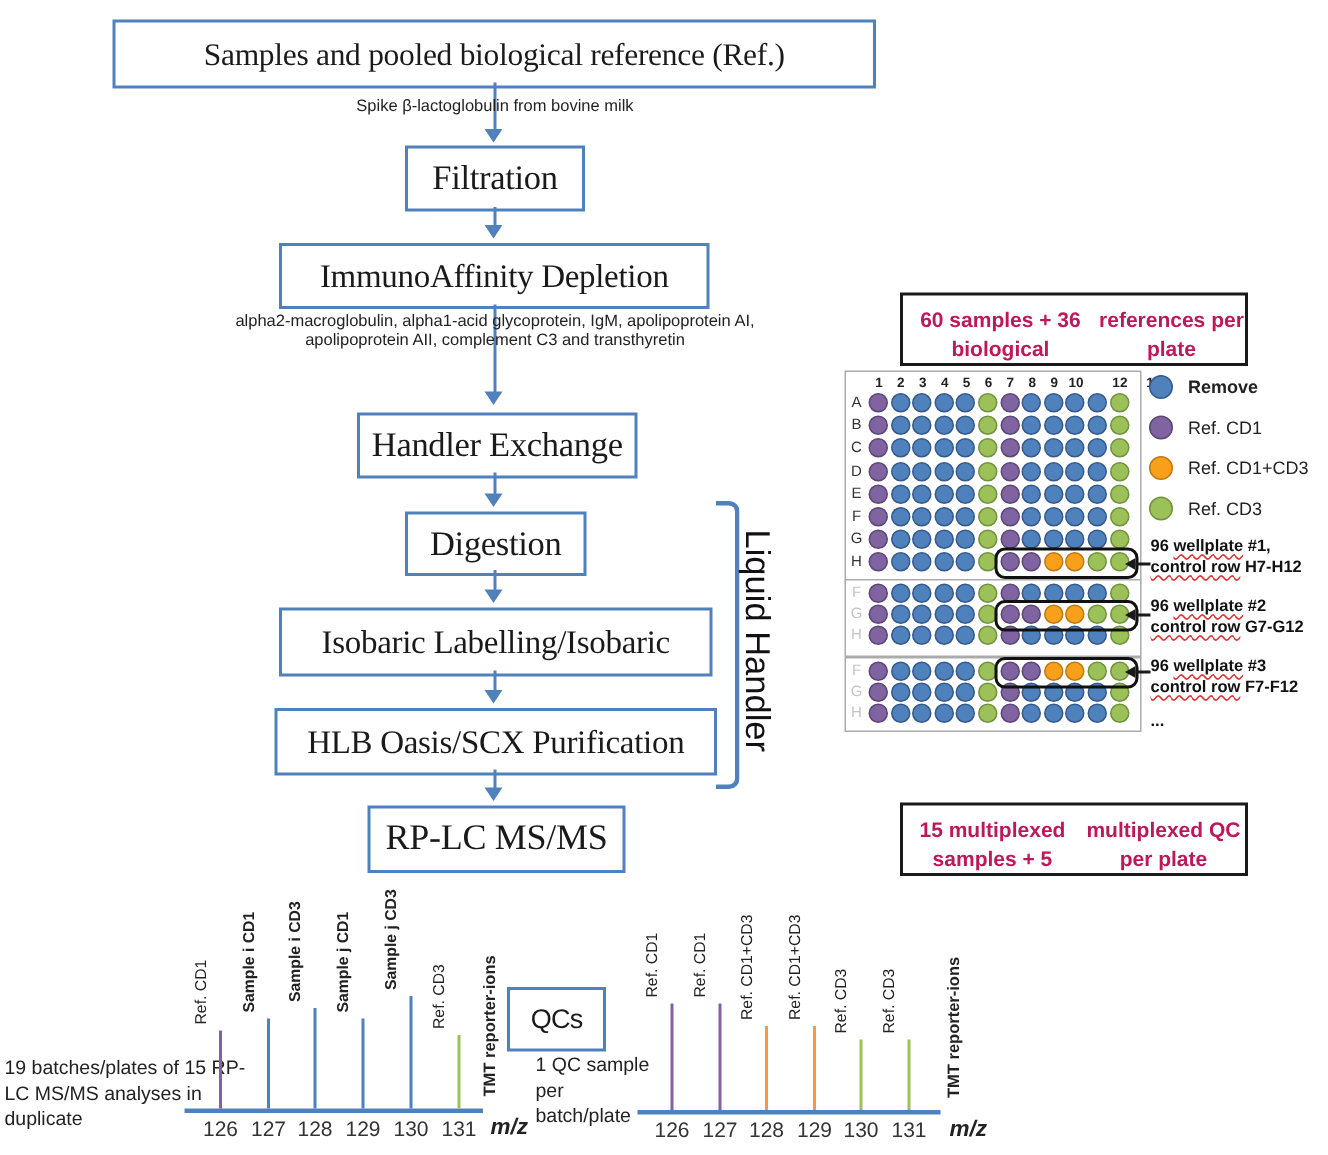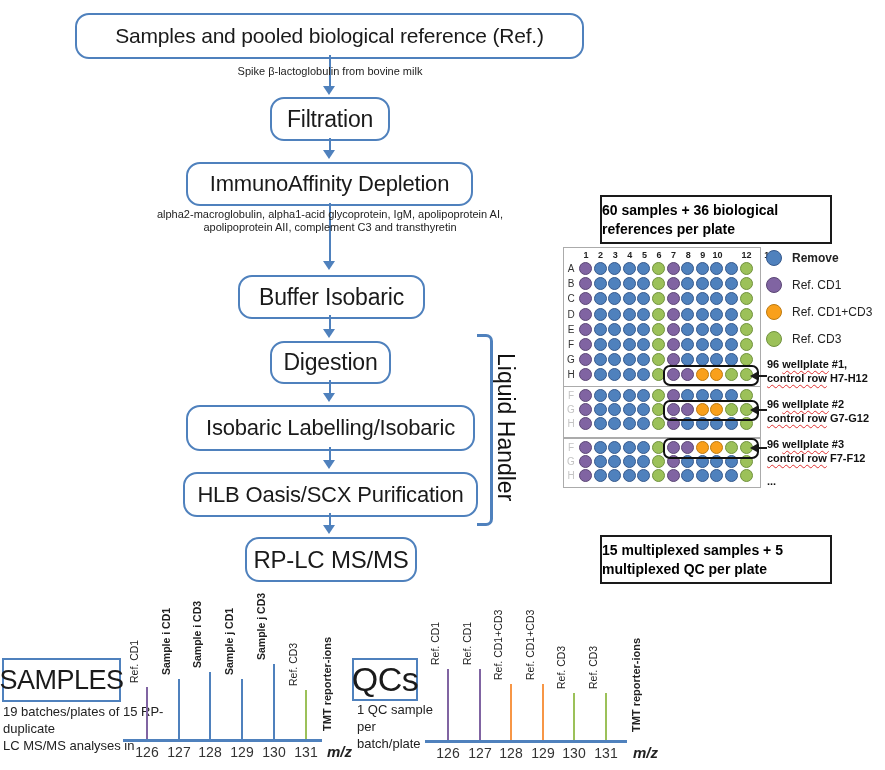--- a/index.html
+++ b/index.html
@@ -1,23 +1,23 @@
 <!DOCTYPE html>
 <html><head>
 <meta charset="utf-8">
 <style>
   html,body{margin:0;padding:0;background:#fff;}
   #canvas{position:relative;width:885px;height:770px;background:#fff;overflow:hidden;
           font-family:"Liberation Sans",sans-serif;color:#111;}
-  .flowbox{position:absolute;background:#fff;border:2px solid #4f81bd;border-radius:14px;
+  .flowbox{position:absolute;background:#fff;border:2px solid #4f81bd;border-radius:0;
            display:flex;align-items:center;justify-content:center;white-space:nowrap;
-           color:#1a1a1a;letter-spacing:-0.2px;}
+           color:#1a1a1a;letter-spacing:-0.2px;font-family:Liberation Serif, serif;}
   .blackbox{position:absolute;background:#fff;border:2px solid #1a1a1a;
-            display:flex;flex-direction:column;align-items:flex-start;justify-content:center;
-            font-weight:bold;font-size:14px;line-height:19px;color:#000000;text-align:center;}
+            display:flex;flex-direction:row;align-items:flex-end;justify-content:center;
+            font-weight:bold;font-size:14px;line-height:19px;color:#be185d;text-align:center;}
   .arrow-line{position:absolute;width:2px;background:#4f81bd;}
   .arrow-head{position:absolute;width:0;height:0;border-left:6px solid transparent;
               border-right:6px solid transparent;border-top:9px solid #4f81bd;}
   .smallnote{position:absolute;font-size:11px;line-height:13px;color:#222;text-align:center;}
   .bracket{position:absolute;border-top:3px solid #4f81bd;border-right:3px solid #4f81bd;
            border-bottom:3px solid #4f81bd;border-radius:0 7px 7px 0;}
   .vlabel{position:absolute;writing-mode:vertical-rl;display:flex;align-items:center;
           justify-content:center;font-size:23px;color:#111;}
   .plate-frame{position:absolute;background:#fff;border:1px solid #ababab;}
   .well{position:absolute;width:13px;height:13px;border-radius:50%;box-sizing:border-box;}
@@ -60,21 +60,21 @@
 
   <div class="flowbox" style="left:186px;top:162px;width:283px;height:40px;font-size:22px;">ImmunoAffinity Depletion</div>
 
   <div class="arrow-line" style="left:329px;top:203px;height:59px;"></div>
   <div class="arrow-head" style="left:323px;top:261px;"></div>
   <div class="smallnote" style="left:105px;top:208px;width:450px;">
     <div>alpha2-macroglobulin, alpha1-acid glycoprotein, IgM, apolipoprotein AI,</div>
     <div>apolipoprotein AII, complement C3 and transthyretin</div>
   </div>
 
-  <div class="flowbox" style="left:238px;top:275px;width:183px;height:40px;font-size:23px;">Buffer Isobaric</div>
+  <div class="flowbox" style="left:238px;top:275px;width:183px;height:40px;font-size:23px;">Handler Exchange</div>
 
   <div class="arrow-line" style="left:329px;top:315px;height:15px;"></div>
   <div class="arrow-head" style="left:323px;top:329px;"></div>
 
   <div class="flowbox" style="left:270px;top:341px;width:117px;height:39px;font-size:23px;">Digestion</div>
 
   <div class="arrow-line" style="left:329px;top:380px;height:14px;"></div>
   <div class="arrow-head" style="left:323px;top:393px;"></div>
 
   <div class="flowbox" style="left:186px;top:405px;width:285px;height:42px;font-size:22px;">Isobaric Labelling/Isobaric</div>
@@ -329,28 +329,27 @@
       </div>
       <div class="note-arrow-line" style="left: 757px; top: 447px; width: 10px;"></div>
       <div class="note-arrow-head" style="left: 750px; top: 444px;"></div>
       <div class="note-block" style="left: 767px; top: 437px;">
         <div><span>96 </span><span class="sq">wellplate</span><span> #3</span></div>
         <div><span class="sq">control row</span><span> F7-F12</span></div>
       </div>
       <div class="note-block" style="left: 767px; top: 474px;">...</div>
     </div>
 
-  <div class="bluebox" style="left:2px;top:658px;width:115px;height:40px;font-size:27px;">SAMPLES</div>
   <div class="caption" style="left:3px;top:703px;width:180px;">
     <div>19 batches/plates  of 15 RP-</div>
+    <div>LC MS/MS analyses in</div>
     <div>duplicate</div>
-    <div>LC MS/MS analyses in</div>
-  </div>
-
-  <div class="bluebox" style="left:352px;top:658px;width:62px;height:39px;font-size:34px;">QCs</div>
+  </div>
+
+  <div class="bluebox" style="left:338px;top:658px;width:62px;height:39px;font-size:18px;">QCs</div>
   <div class="caption" style="left:357px;top:701px;width:110px;">
     <div>1 QC sample</div>
     <div>per</div>
     <div>batch/plate</div>
   </div>
 
   <div id="spectra">
       <div class="spec-base" style="left: 123px; top: 739px; width: 199px;"></div>
       <div class="peak" style="left: 146px; top: 687px; height: 52px; background: rgb(128, 100, 162);"></div>
       <div class="peak-label" style="left: 141px; top: 670px; font-weight: normal;">Ref. CD1</div>

